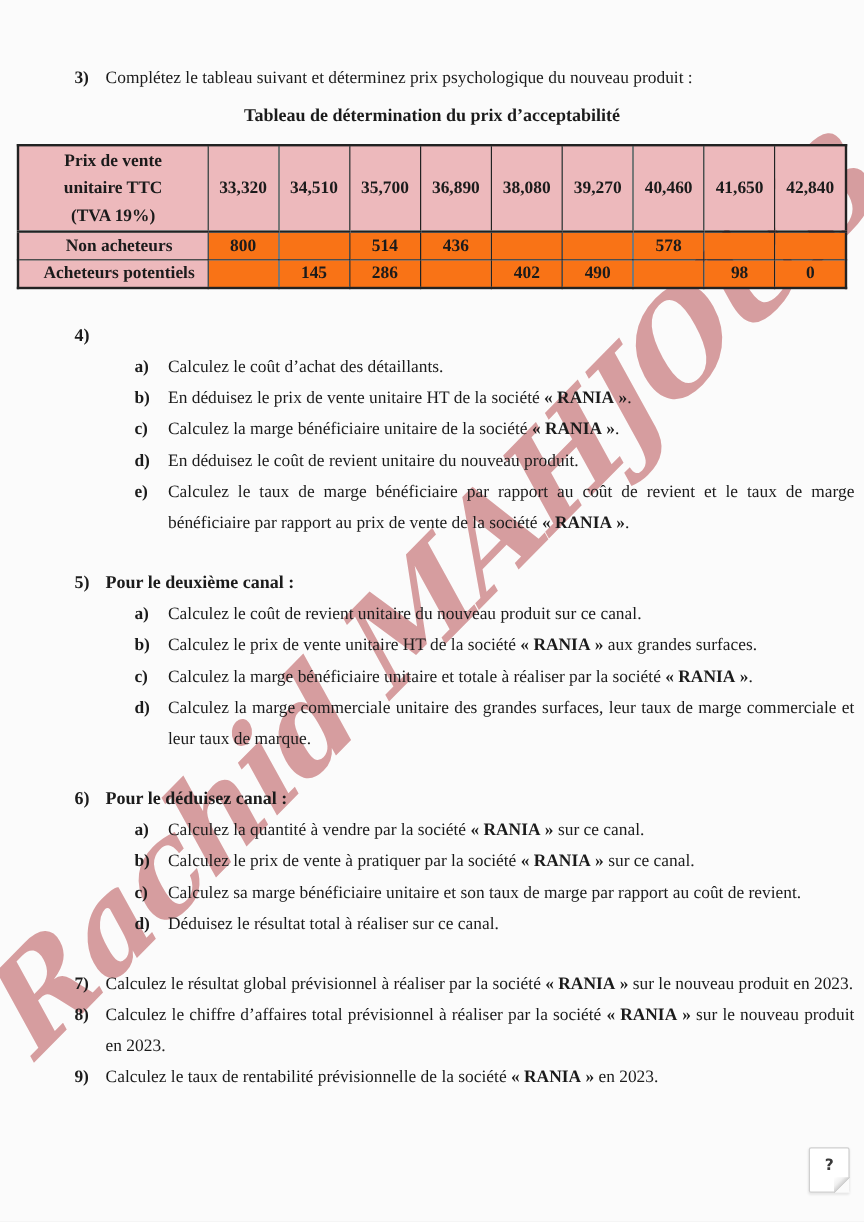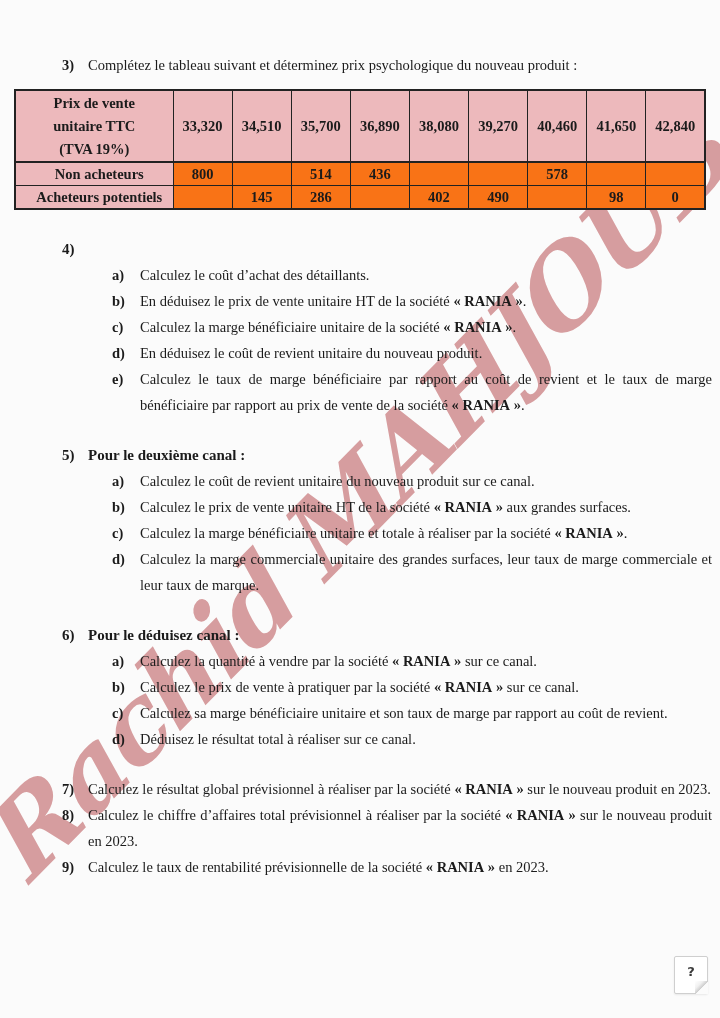--- a/index.html
+++ b/index.html
@@ -137,20 +137,21 @@
 
   <div class="watermark">Rachid MAHJOUB</div>
 
   <div class="content">
 
     <div class="q3">
       <span class="q3-num">3)</span>
       <span class="q3-text">Complétez le tableau suivant et déterminez prix psychologique du nouveau produit :</span>
     </div>
 
+    <div class="table-title">Tableau de détermination du prix d’acceptabilité</div>
 
     <table class="price-table">
       <tbody id="price-tbody">
           <tr class="hrow">
             <th class="head-label">
               <div class="head-label-line">Prix de vente</div>
               <div class="head-label-line">unitaire TTC</div>
               <div class="head-label-line">(TVA 19%)</div>
             </th>
             <th class="price">33,320</th>

